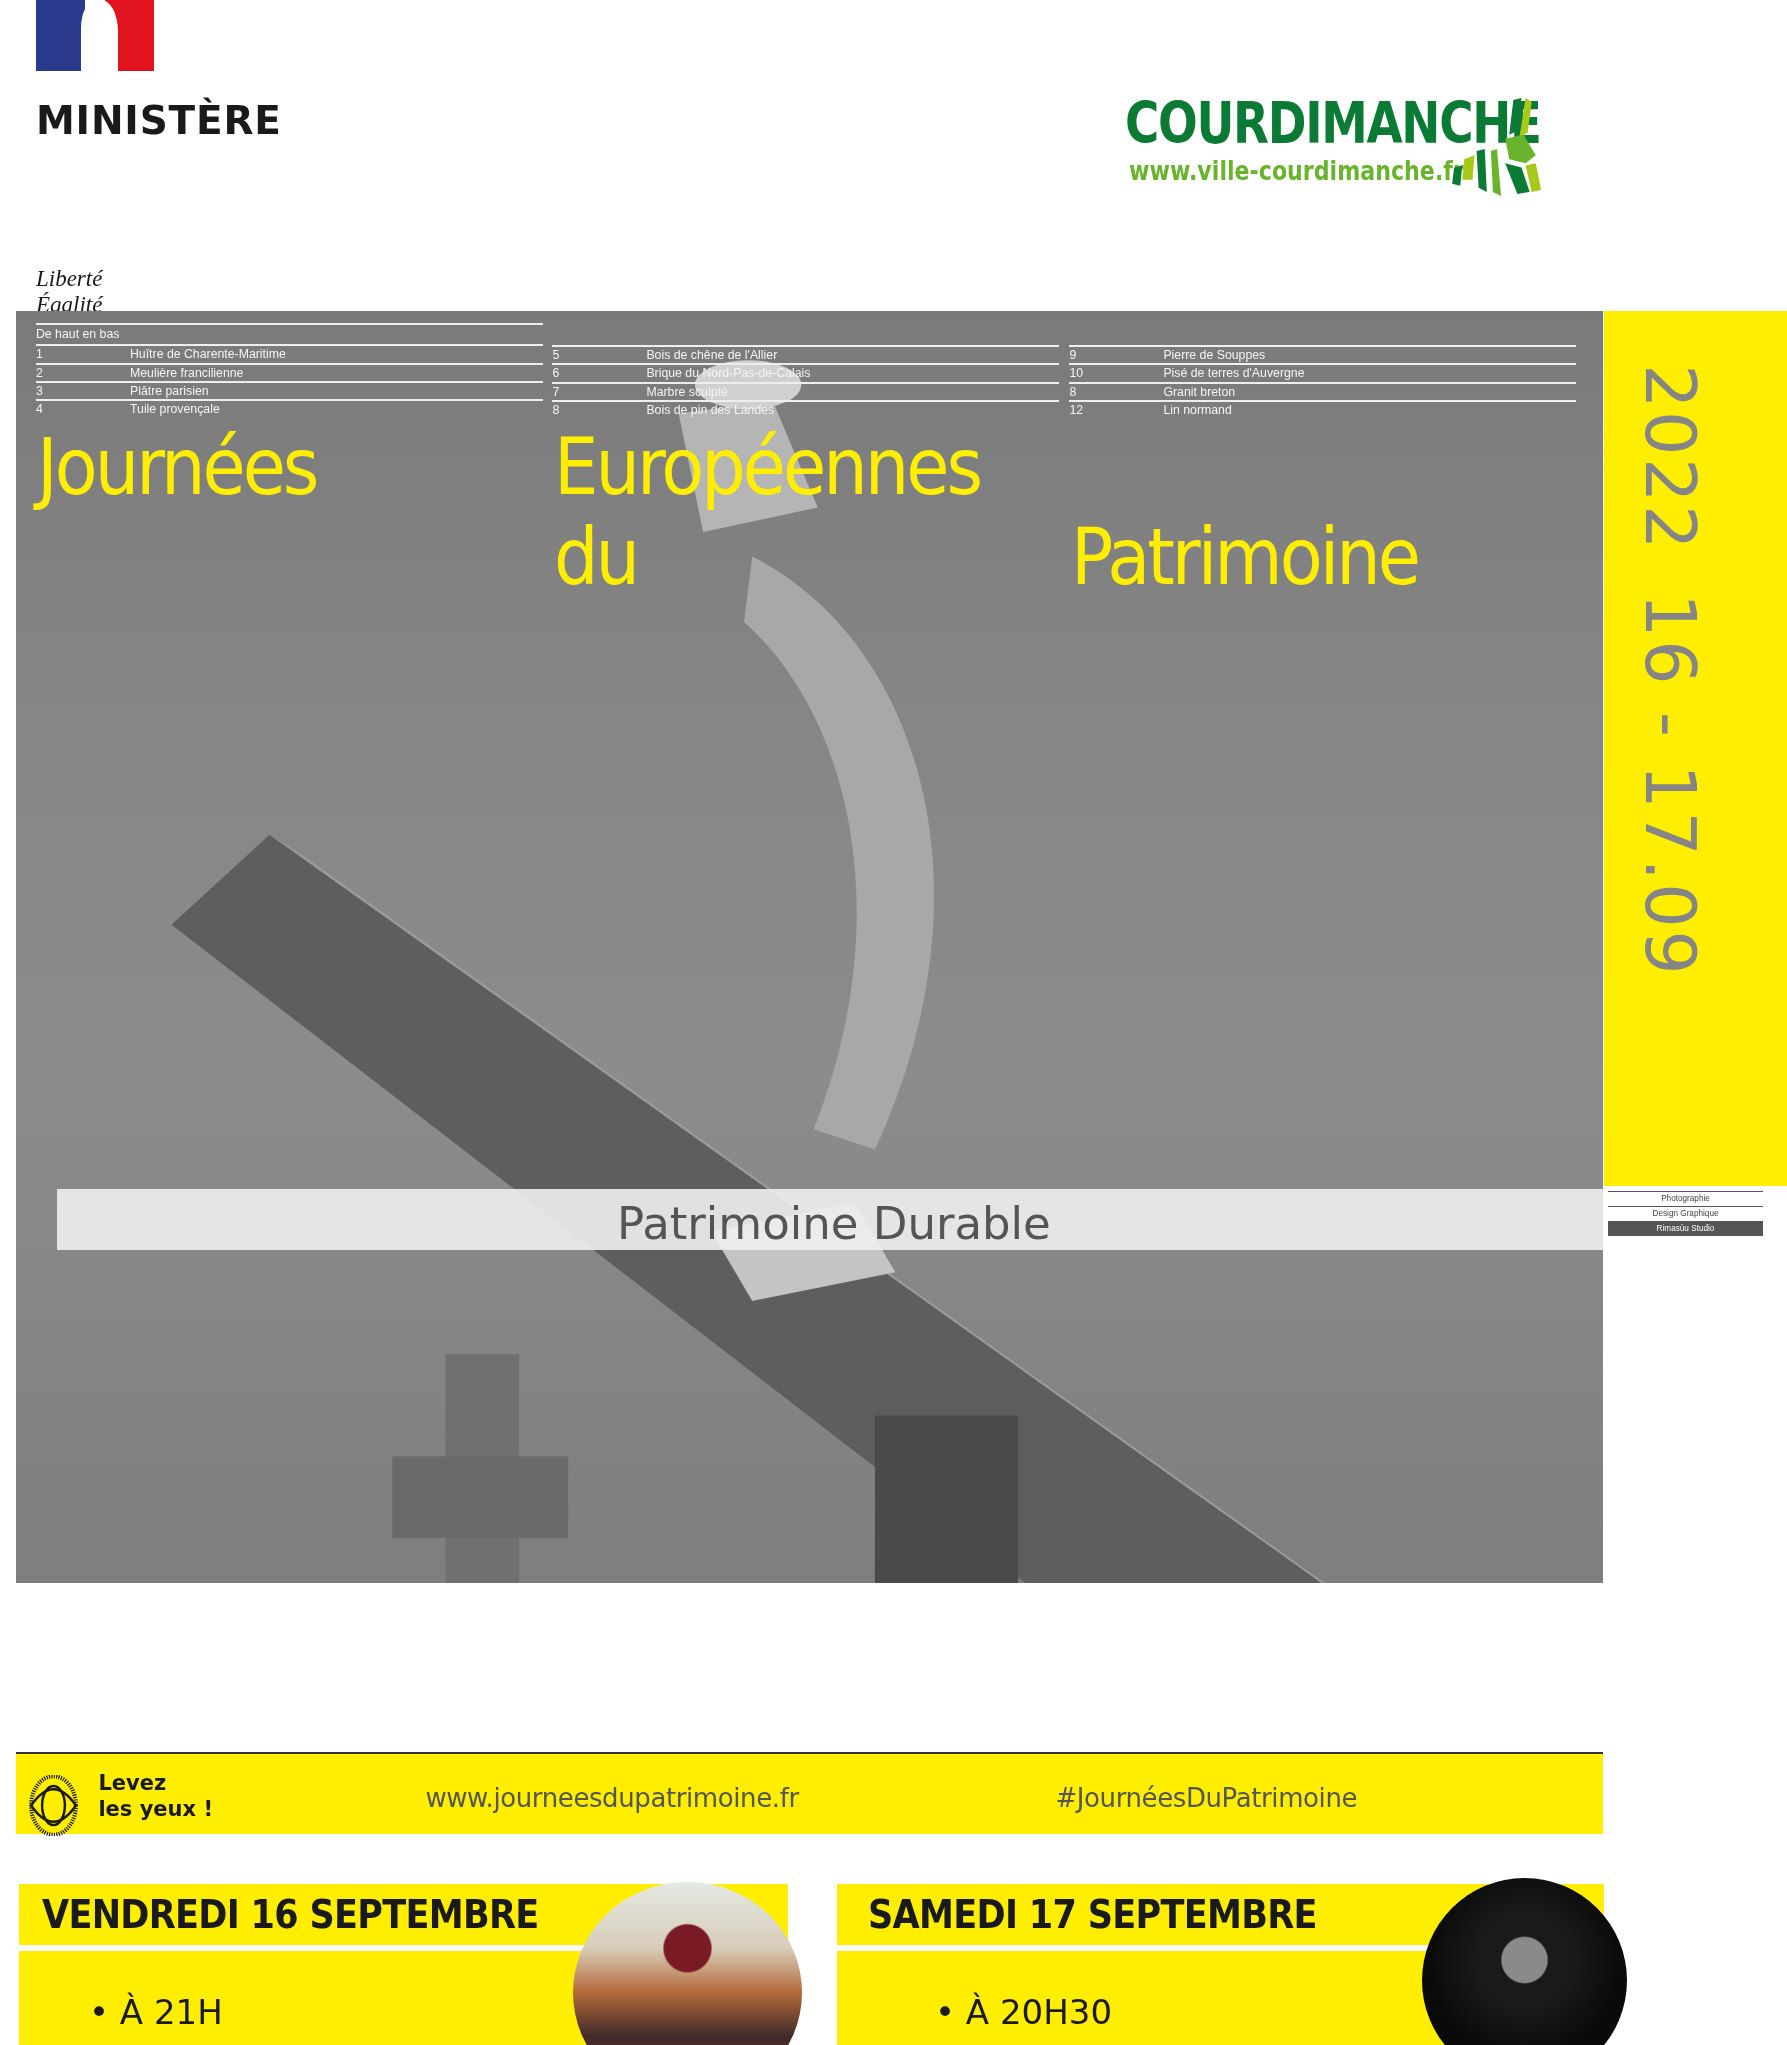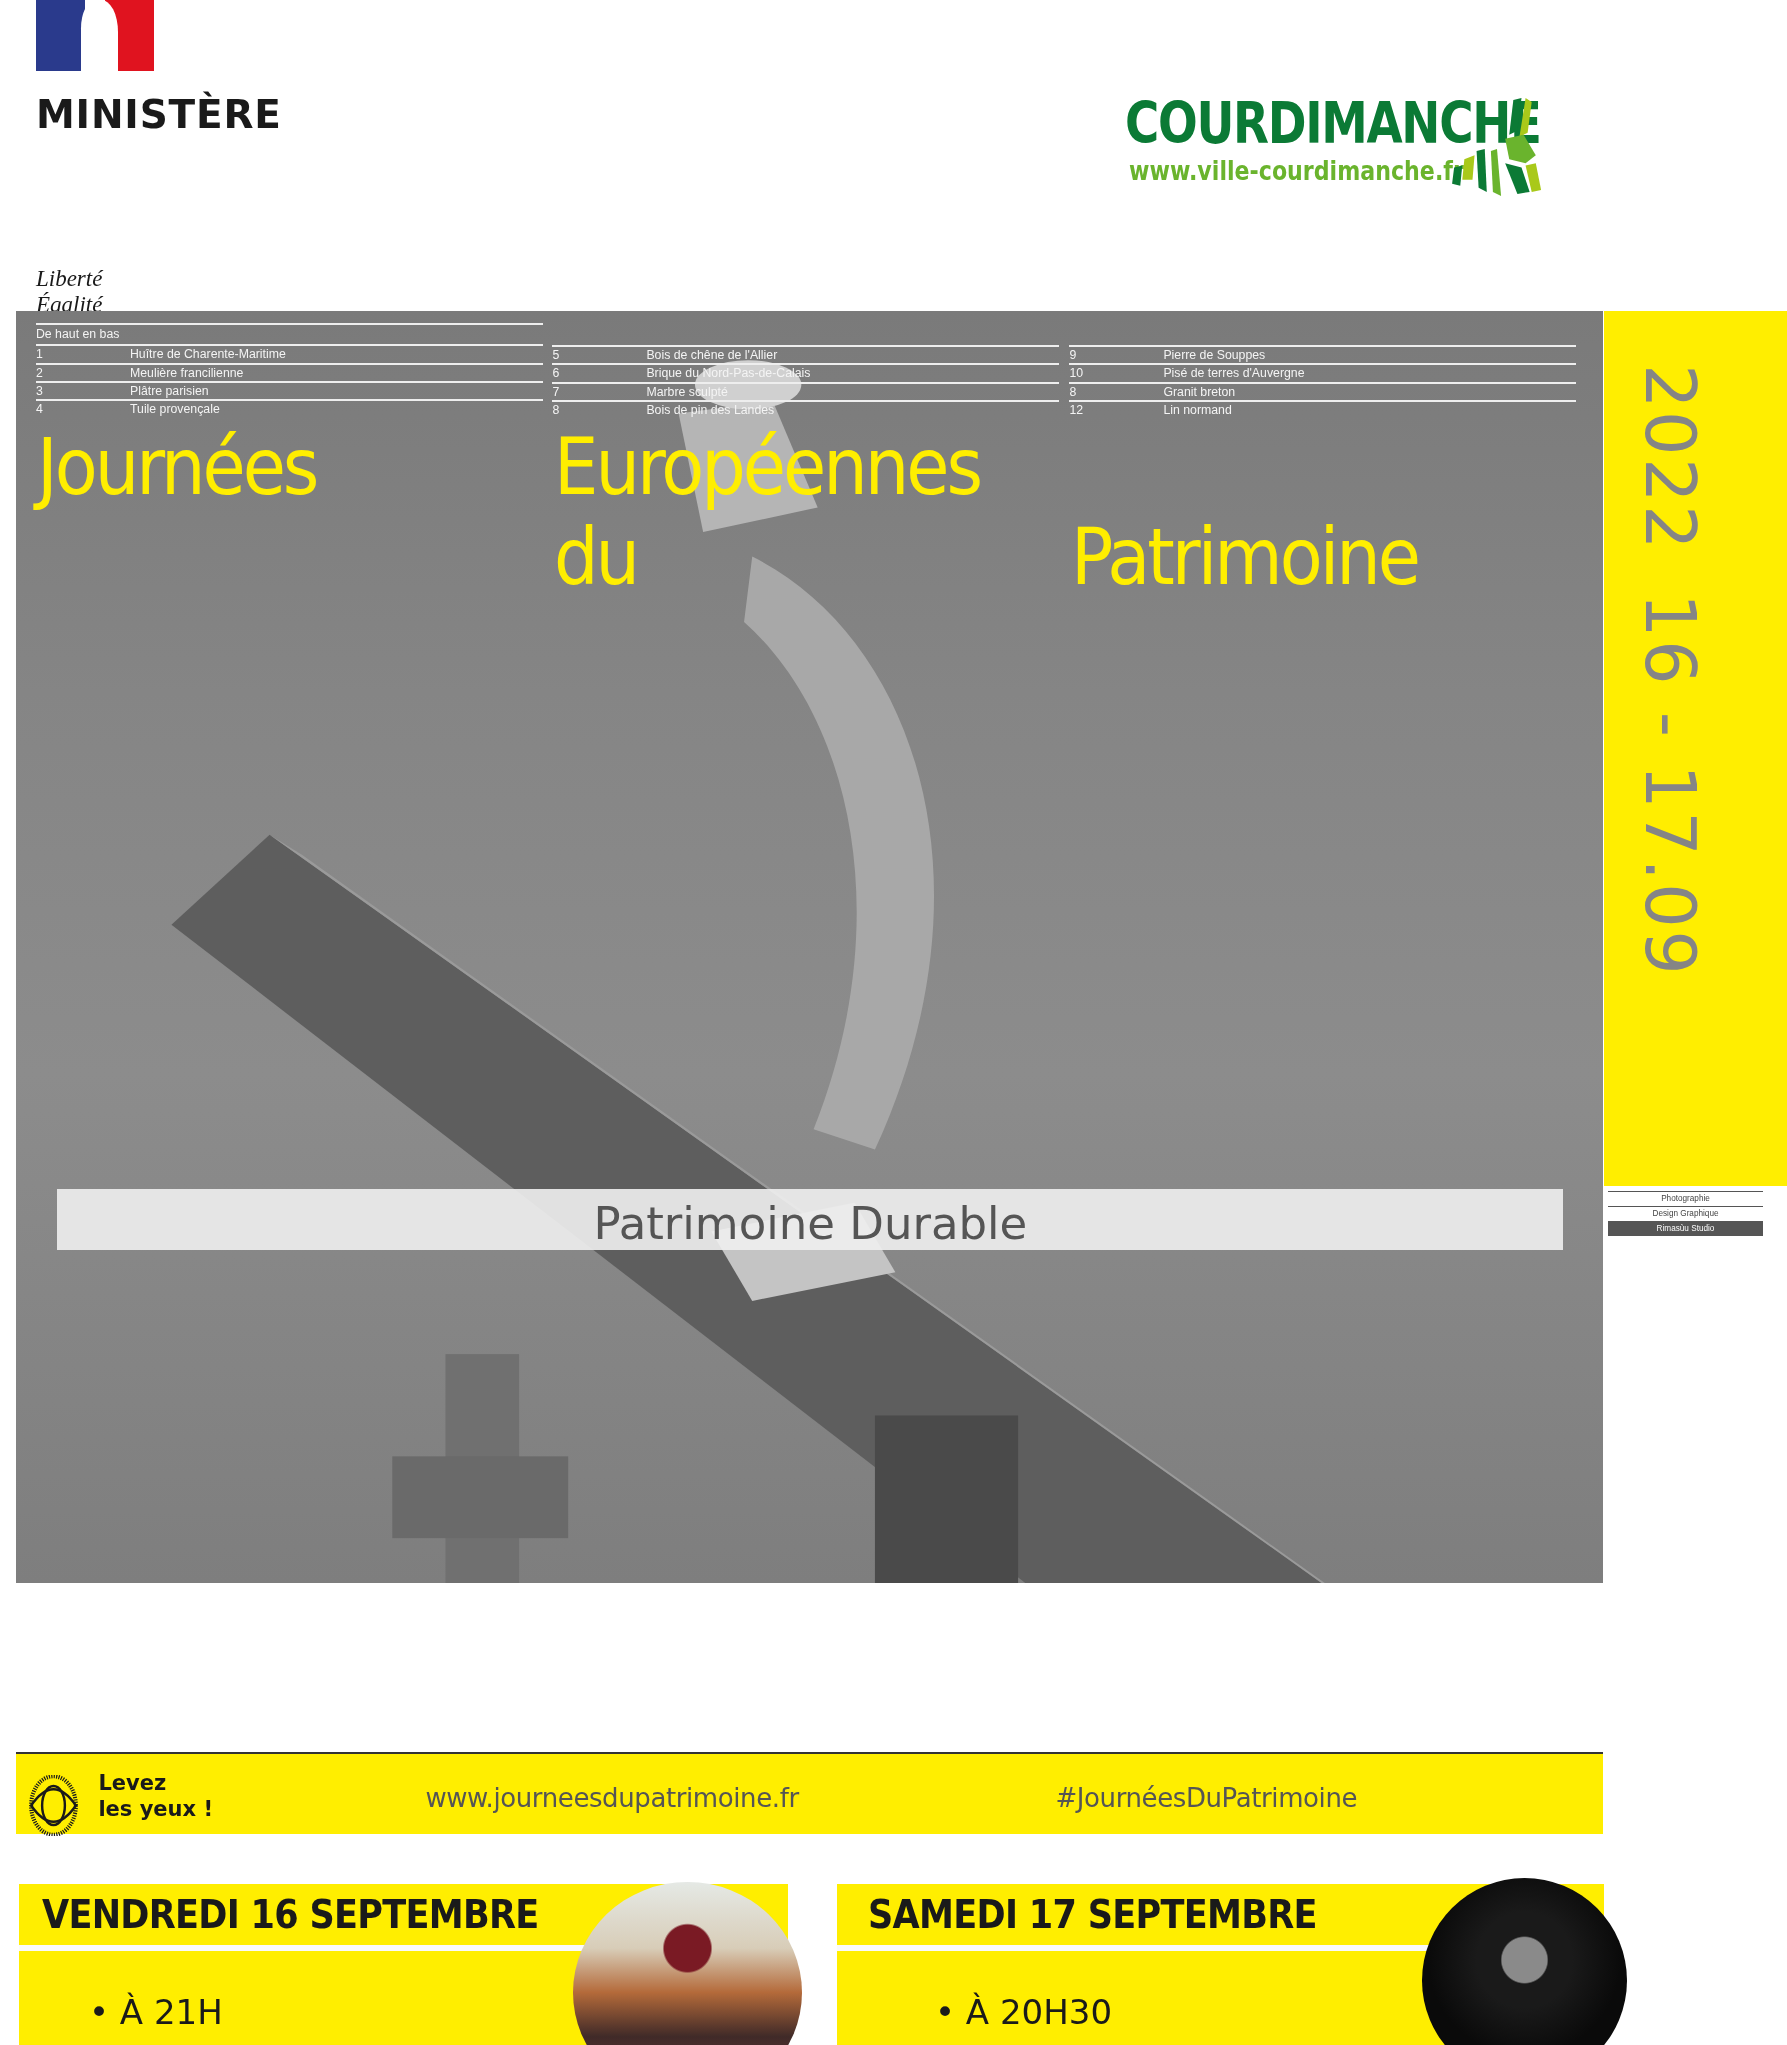--- a/index.html
+++ b/index.html
@@ -6,42 +6,42 @@
   body { width:1788px; height:2776px; position:relative; overflow:hidden; font-family:"Liberation Sans", sans-serif; }
   .abs { position:absolute; }
 
   
   .ministry { left:16.4px; top:0; width:352px; }
   .flag { position:absolute; left:19.6px; top:0; width:118px; height:71px; display:flex; }
   .flag .b { width:49px; background:#2a3a8c; }
   .flag .w { width:19.6px; background:#ffffff; }
   .flag .r { flex:1; background:#e0131f; }
   .flag .head { position:absolute; left:45px; top:0; width:37px; height:71px; background:#ffffff; border-radius:40% 45% 0 0; }
-  .min-title { position:absolute; left:19.6px; top:92px; font-family:"DejaVu Sans", sans-serif; font-weight:bold; font-size:39px; line-height:45px; color:#1a1a1a; letter-spacing:0.8px; }
+  .min-title { position:absolute; left:19.6px; top:98px; font-family:"DejaVu Sans", sans-serif; font-weight:bold; font-size:39px; line-height:45px; color:#1a1a1a; letter-spacing:0.8px; }
   .devise { position:absolute; left:19.6px; top:266px; font-family:"Liberation Serif", serif; font-style:italic; font-size:23px; line-height:26px; color:#1a1a1a; }
 
   .courdi { left:1125px; top:90px; width:511px; height:106px; }
   .courdi-name { position:absolute; left:0; top:0; font-family:"DejaVu Sans", sans-serif; font-weight:bold; font-size:57px; color:#0b7a35; letter-spacing:-1.6px; transform:scaleX(0.82); transform-origin:left; }
   .courdi-url { position:absolute; left:4.1px; top:65px; font-family:"DejaVu Sans", sans-serif; font-weight:bold; font-size:27px; color:#6ab42d; transform:scaleX(0.82); transform-origin:left; }
   .leaves { position:absolute; left:327px; top:8.2px; width:90px; height:98px; }
 
   
   .poster { left:16.4px; top:311px; width:1587px; height:1272px; background:linear-gradient(180deg,#7a7a7a 0%,#858585 30%,#8c8c8c 60%,#7e7e7e 100%); overflow:hidden; }
   .sculpt { position:absolute; left:0; top:0; width:1587px; height:1440px; }
   .list-block { position:absolute; top:12.3px; width:507px; color:#f4f4f4; font-size:12.3px; }
   .list-block .hdr { height:19px; line-height:19px; border-top:2.5px solid #eee; padding-left:0; }
   .list-row { display:flex; height:16.4px; line-height:16.4px; border-top:2.5px solid #eee; }
   .list-row .n { width:94px; }
   .list-block.c1 { left:19.6px; }
   .list-block.c2 { left:536px; top:34px; }
   .list-block.c3 { left:1053px; top:34px; }
 
   .jtitle { position:absolute; font-family:"DejaVu Sans", sans-serif; font-size:78px; line-height:82px; color:#ffee00; letter-spacing:-3.3px; transform:scaleX(0.9); transform-origin:left; }
 
-  .dur-band { position:absolute; left:41px; top:878px; width:1506px; height:61px; background:rgba(240,240,240,0.9); }
+  .dur-band { position:absolute; left:41px; top:878px; width:1506px; height:61px; background:rgba(240,240,240,0.9);padding-left:47px; }
   .dur-text { position:absolute; left:0; width:100%; top:8.2px; text-align:center; font-family:"DejaVu Sans", sans-serif; font-size:45px; color:#555; }
 
   
   .datecol { left:1604px; top:311px; width:184px; height:875px; background:#ffee00; }
   .daterot { position:absolute; left:33px; top:53px; width:90px; height:777px; }
   .daterot span { position:absolute; left:0; top:0; transform-origin:0 0; transform:translate(74px, 0) rotate(90deg) scaleX(1); white-space:nowrap; font-family:"DejaVu Sans", sans-serif; font-size:70px; color:#858585; letter-spacing:2.5px; }
   .credits { left:1608px; top:1191px; width:155px; font-size:8.2px; color:#444; text-align:center; }
   .credits div { border-top:0.8px solid #555; line-height:14px; }
   .credits .dark { background:#555; color:#fff; }
 

